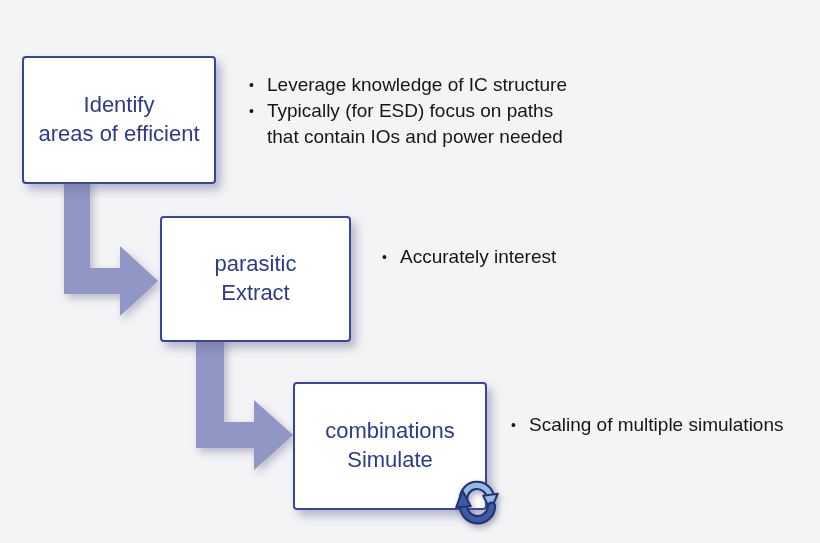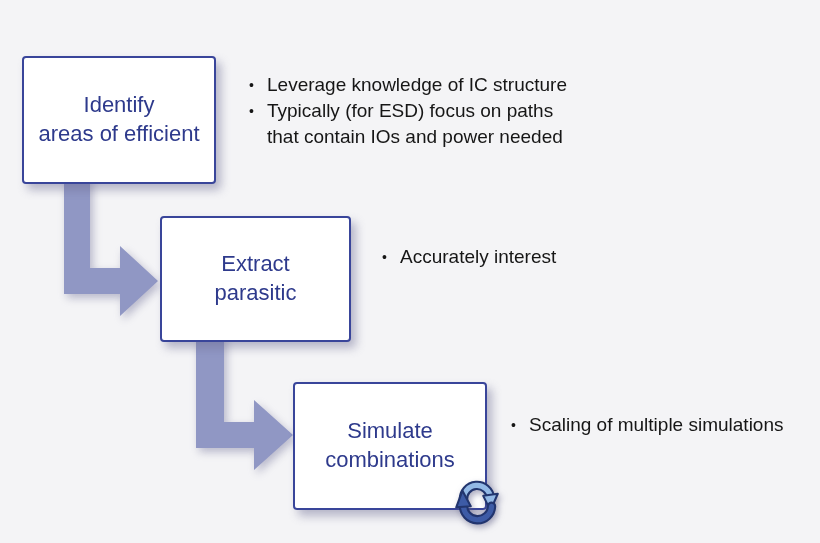--- a/index.html
+++ b/index.html
@@ -48,27 +48,27 @@
     <polygon points="64,176 90,176 90,268 120,268 120,246 158,281 120,316 120,294 64,294"></polygon>
     <polygon points="196,333 224,333 224,422 254,422 254,400 293,435 254,470 254,448 196,448"></polygon>
   </svg>
 
   <div class="flowbox box-identify">
     <div class="line">Identify</div>
     <div class="line">areas of efficient</div>
   </div>
 
   <div class="flowbox box-extract">
+    <div class="line">parasitic</div>
     <div class="line">Extract</div>
-    <div class="line">parasitic</div>
   </div>
 
   <div class="flowbox box-simulate">
+    <div class="line">combinations</div>
     <div class="line">Simulate</div>
-    <div class="line">combinations</div>
   </div>
 
   <div class="notes notes-1">
     <div class="note-item">
       <span class="dot">•</span>
       <div class="note-lines">
         <div class="nline">Leverage knowledge of IC structure</div>
       </div>
     </div>
     <div class="note-item">

